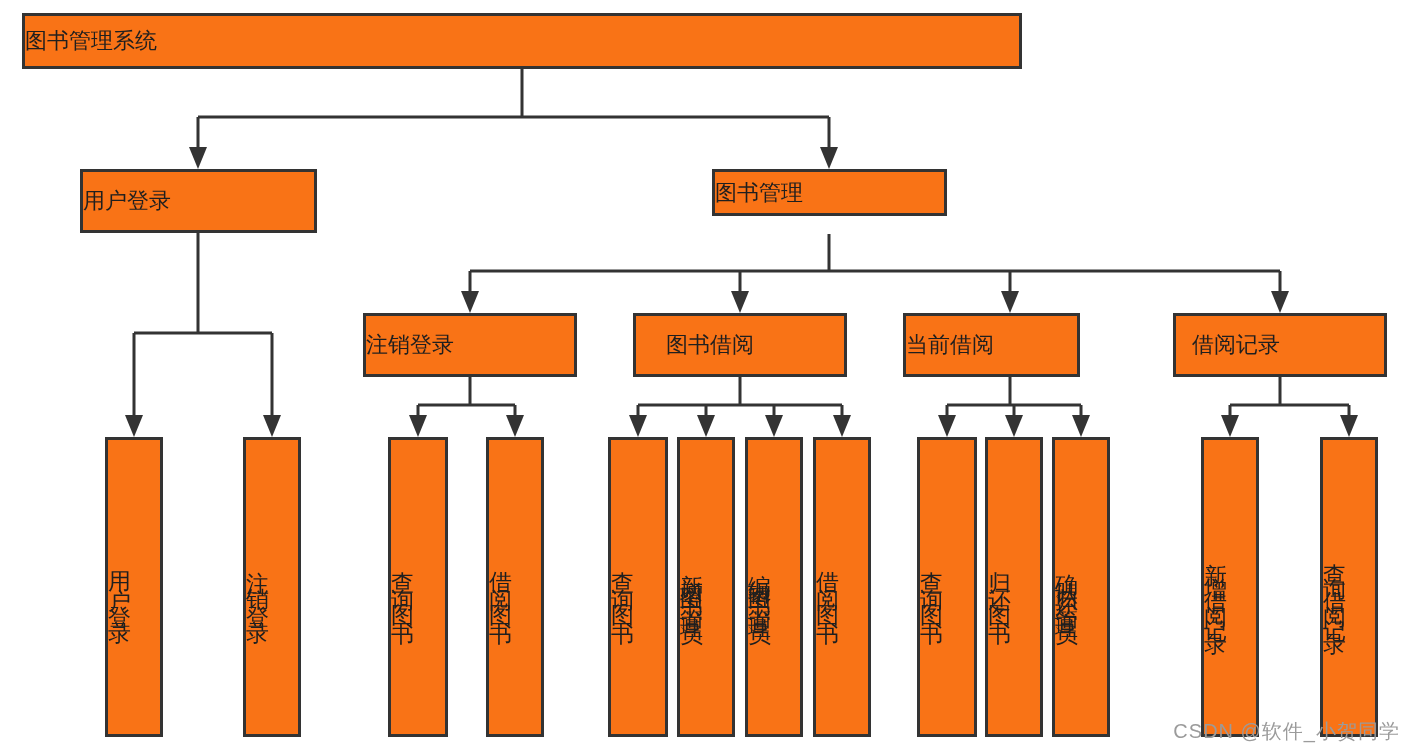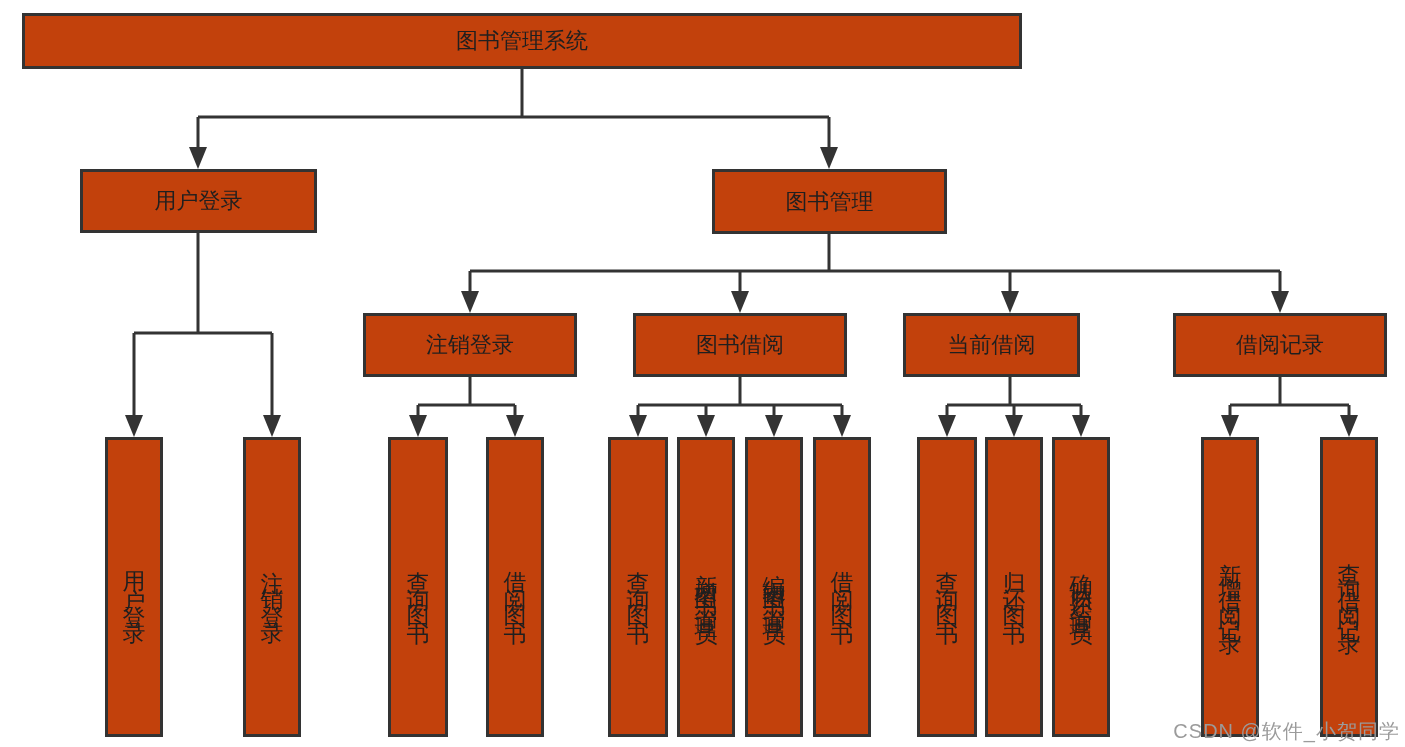--- a/index.html
+++ b/index.html
@@ -23,25 +23,25 @@
 
   .connectors {
     position: absolute;
     left: 0; top: 0;
     width: 1405px; height: 747px;
     color: var(--line);
   }
 
   .node {
     position: absolute;
-    background: #c2410c;
+    background: #f97316;
     border: 3px solid var(--box-border);
     display: flex;
     align-items: center;
-    justify-content: center;
+    justify-content: flex-start;
     color: var(--text);
     font-size: 22px;
     z-index: 2;
   }
   .node .lbl { white-space: nowrap; }
 
   .leaf .lbl {
     writing-mode: vertical-rl;
     text-orientation: mixed;
     font-size: 23px;
@@ -59,25 +59,25 @@
     color: var(--watermark);
     z-index: 5;
     white-space: nowrap;
     letter-spacing: 1px;
     margin-top: 31px;
   }
 
   
   #root-box  { left: 22px;  top: 13px;  width: 1000px; height: 56px; }
   #n-login   { left: 80px;  top: 169px; width: 237px;  height: 64px; }
-  #n-bookmgr { left: 712px; top: 169px; width: 235px;  height: 65px; }
+  #n-bookmgr { left: 712px; top: 169px; width: 235px;  height: 47px; }
   #n-newrec  { left: 363px; top: 313px; width: 214px;  height: 64px; }
-  #n-borrow  { left: 633px; top: 313px; width: 214px;  height: 64px; }
+  #n-borrow  { left: 633px; top: 313px; width: 214px;  height: 64px; padding-left: 30px; }
   #n-current { left: 903px; top: 313px; width: 177px;  height: 64px; }
-  #n-records { left: 1173px;top: 313px; width: 214px;  height: 64px; }
+  #n-records { left: 1173px;top: 313px; width: 214px;  height: 64px; padding-left: 16px; }
 
   .leaf { top: 437px; height: 300px; width: 58px; }
   #l-user-login   { left: 105px; }
   #l-logout       { left: 243px; }
   #l-query1       { left: 388px; width: 60px; }
   #l-borrow1      { left: 486px; }
   #l-query2       { left: 608px; width: 60px; }
   #l-addbook      { left: 677px; }
   #l-editbook     { left: 745px; }
   #l-borrow2      { left: 813px; }

